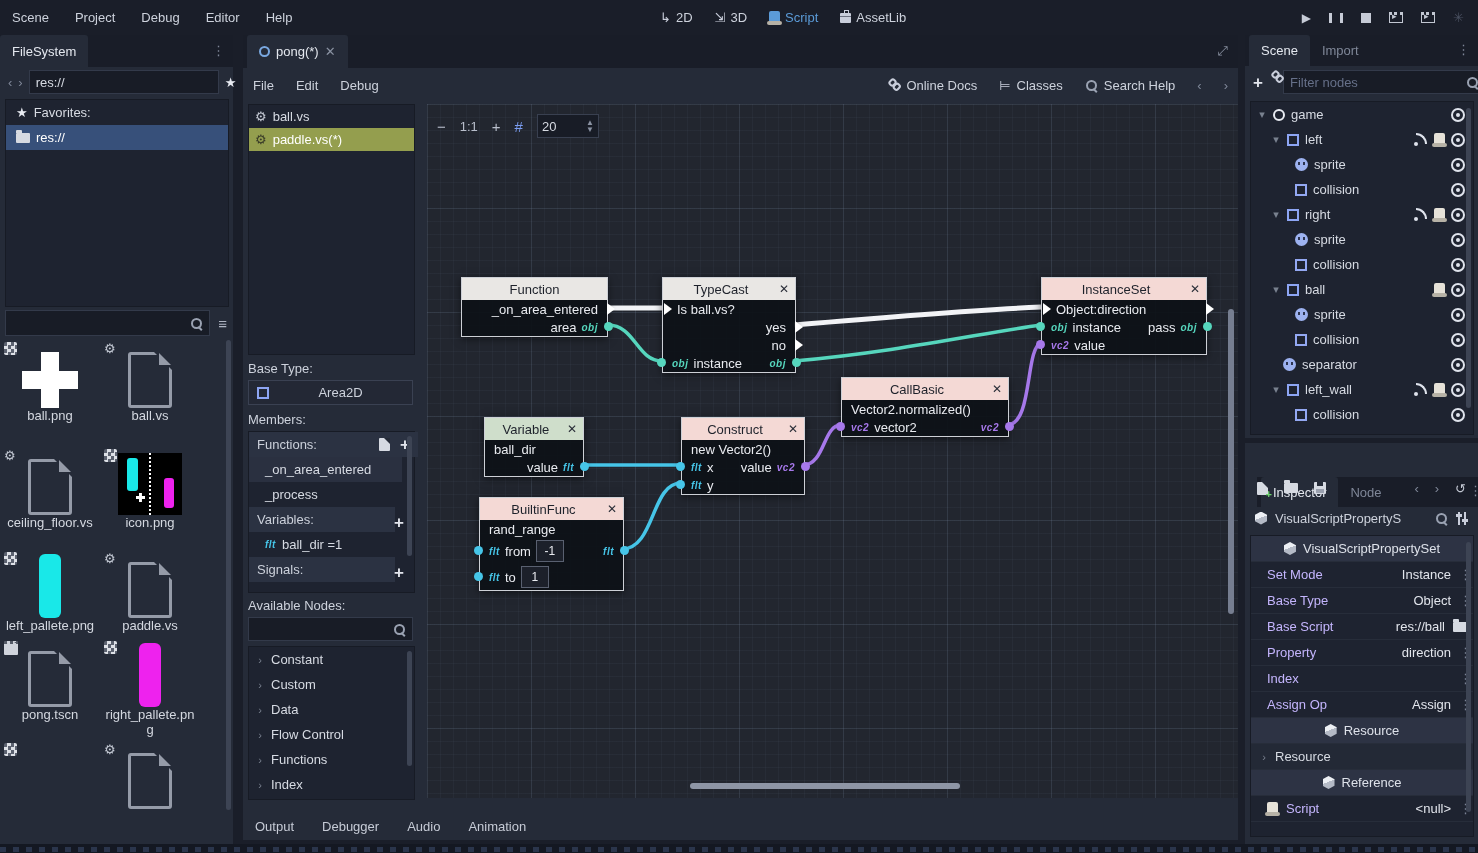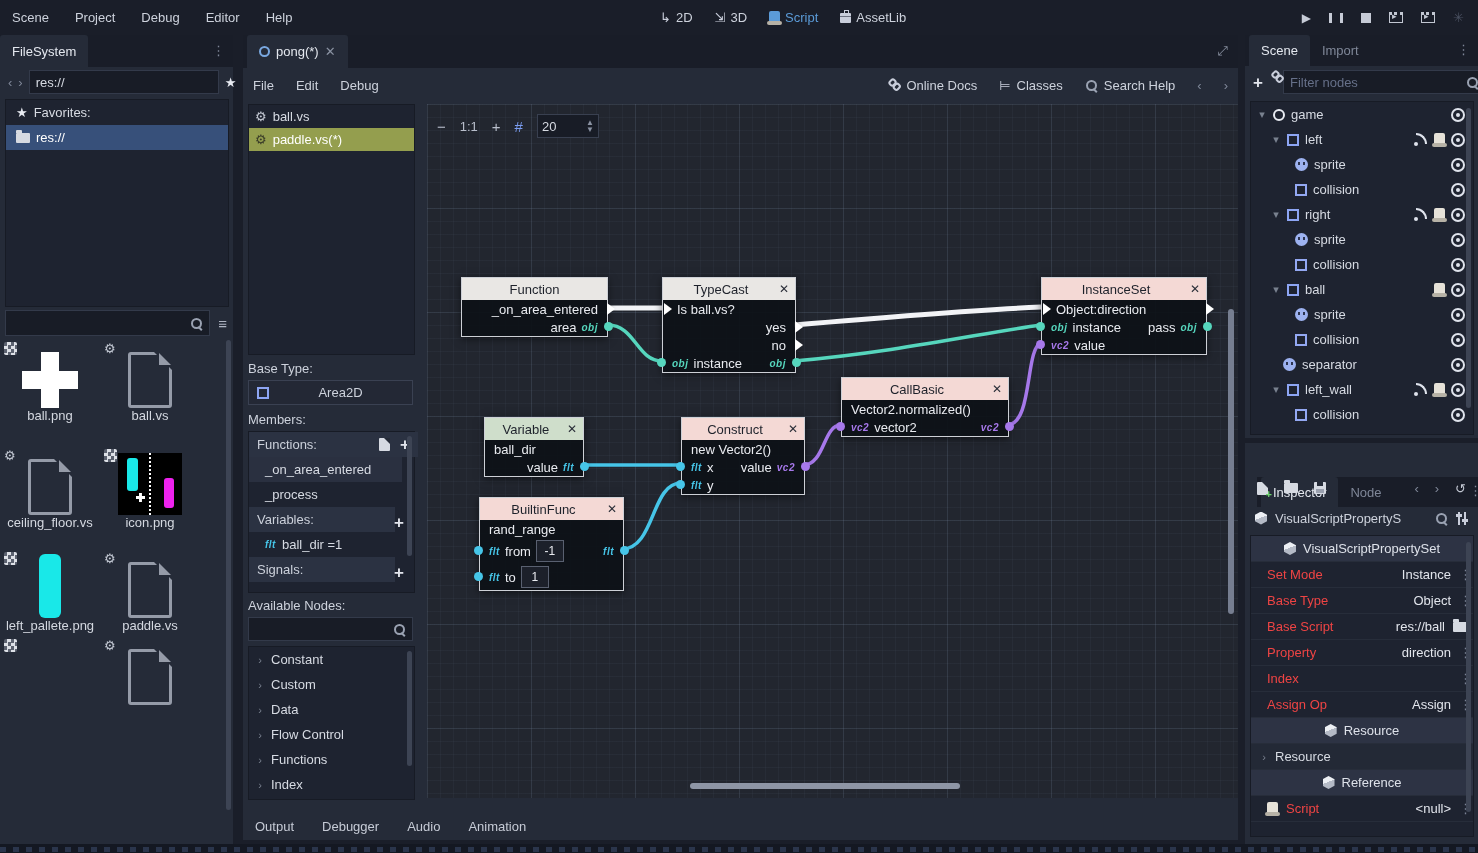--- a/index.html
+++ b/index.html
@@ -98,21 +98,21 @@
   .exr{right:-8px;}
   .exl{left:1px;}
   .spin{display:inline-flex;align-items:center;justify-content:center;min-width:20px;height:20px;background:#1c202a;border:1px solid #596070;color:#e9ebf0;font-size:12px;padding:0 3px;}
   
   .trow{display:flex;align-items:center;height:25px;gap:6px;color:#d7dbe3;}
   .chev{color:#79818f;font-size:11px;width:10px;text-align:center;}
   .scrollv{position:absolute;width:5px;border-radius:3px;background:#3d4454;}
   .hdr-row{background:#2b3242;display:flex;align-items:center;padding:0 8px;height:25px;color:#ccd1db;}
   .plus{color:#e2e5ec;font-size:17px;font-weight:bold;line-height:1;}
   .proprow{display:flex;align-items:center;height:25px;border-bottom:1px solid #272d3a;padding:0 6px 0 16px;}
-  .proprow .pl2{flex:1;color:#ef4444;}
+  .proprow .pl2{flex:1;color:#c4b5fd;}
   .proprow .pv{color:#e2e5ec;margin-right:8px;}
   .dots{color:#7a8294;font-size:13px;width:8px;text-align:center;}
   .grouphdr{display:flex;align-items:center;justify-content:center;gap:7px;height:25px;background:#2d3344;color:#dde1e9;border-bottom:1px solid #272d3a;}
 </style>
 </head>
 <body>
 
 <div id="app">
 
   <div class="a r" style="left:0;top:0;width:1478px;height:35px;gap:26px;padding-left:12px;">
@@ -225,20 +225,36 @@
           <div class="fname">left_pallete.png</div>
         </div>
         <div class="cell">
           <span class="badge ic-gear">⚙</span>
           <div class="thumb">
               <div class="bigdoc"></div>
             </div>
           <div class="fname">paddle.vs</div>
         </div>
       </div>
+      <div class="r" style="align-items:flex-start;margin-top:4px;">
+        <div class="cell">
+          <span class="badge ic-clapper"></span>
+          <div class="thumb">
+              <div class="bigdoc"></div>
+            </div>
+          <div class="fname">pong.tscn</div>
+        </div>
+        <div class="cell">
+          <span class="badge ic-checker"></span>
+          <div class="thumb">
+              <div class="bar" style="background:#ee22ee;"></div>
+            </div>
+          <div class="fname">right_pallete.png</div>
+        </div>
+      </div>
       <div class="r" style="align-items:flex-start;margin-top:2px;">
         <div class="cell">
           <span class="badge ic-checker"></span>
         </div>
         <div class="cell">
           <span class="badge ic-gear">⚙</span>
           <div class="thumb">
               <div class="bigdoc"></div>
             </div>
         </div>

